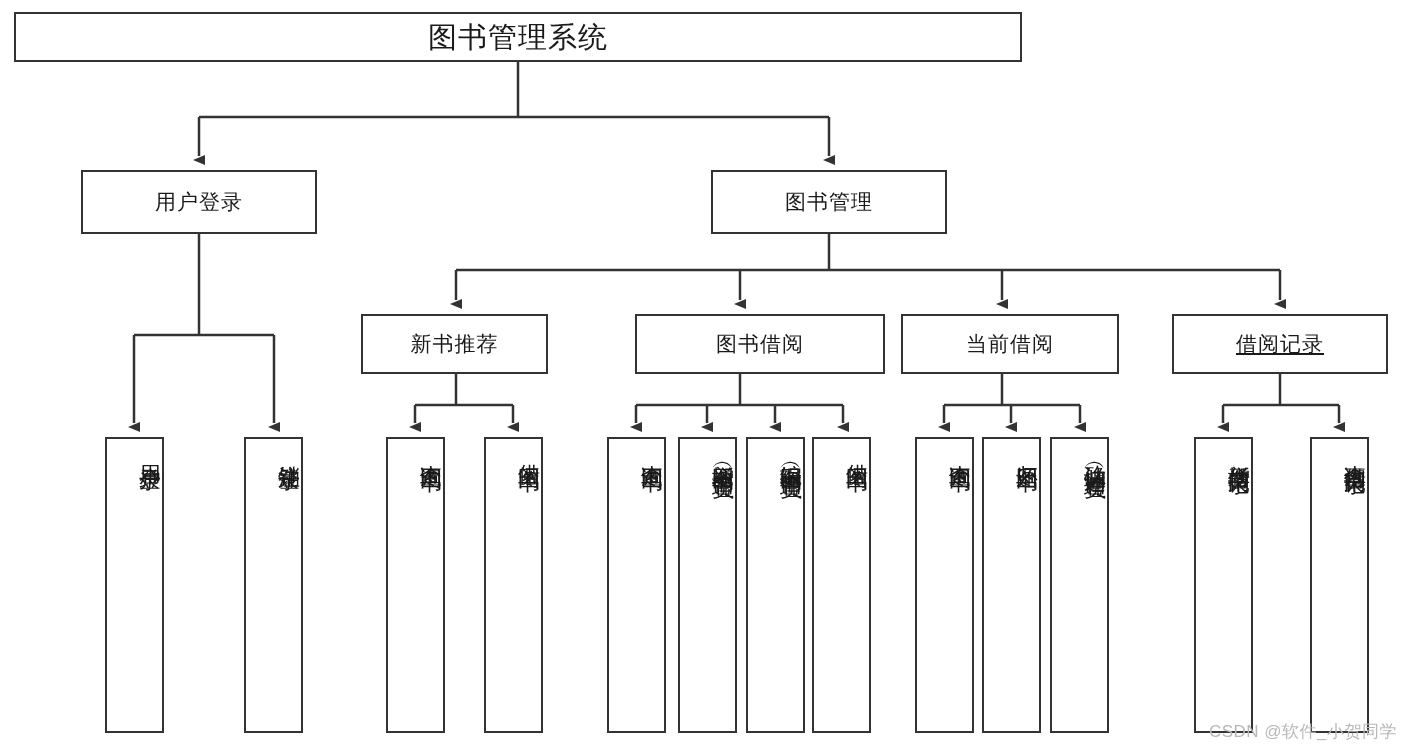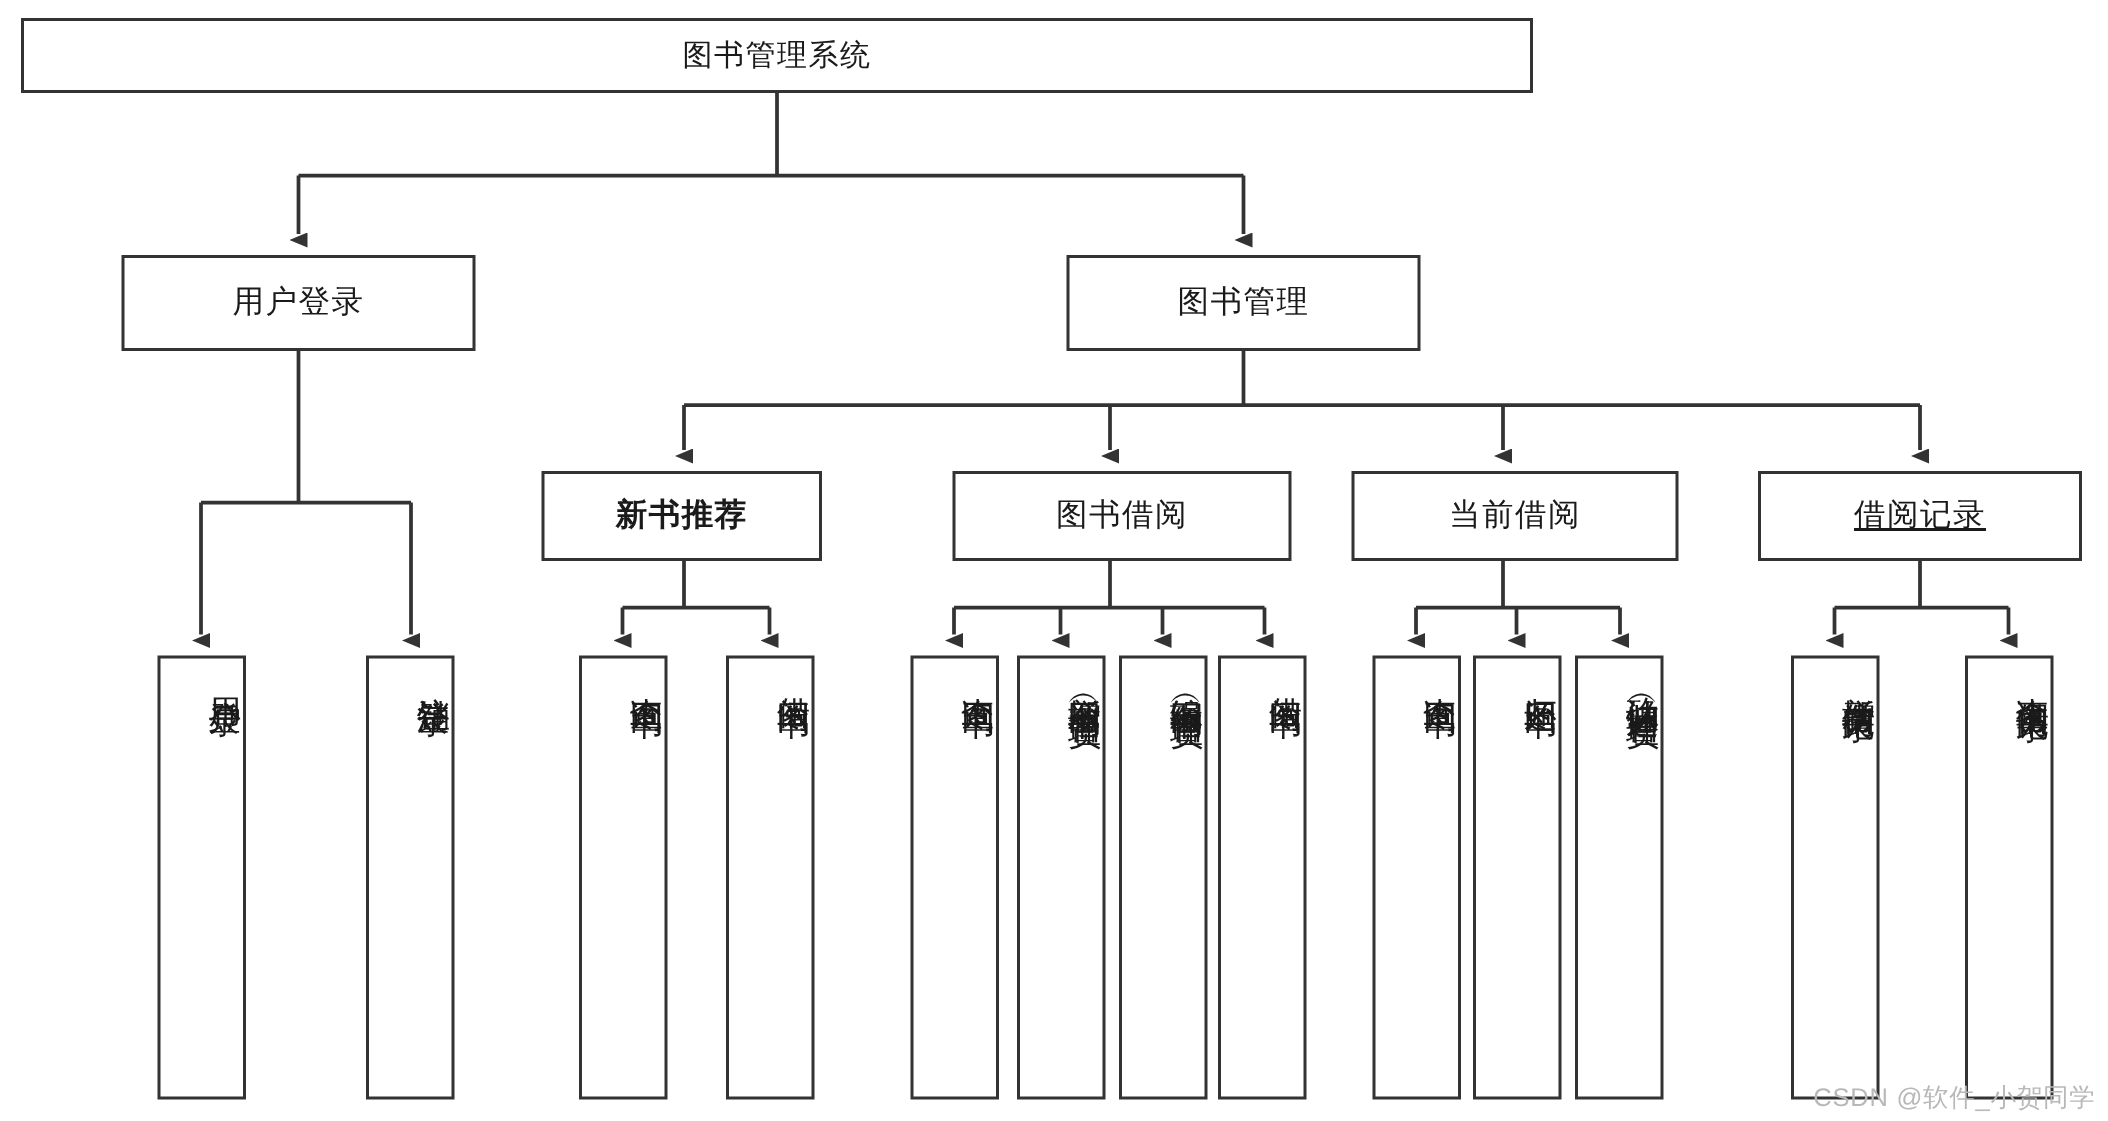--- a/index.html
+++ b/index.html
@@ -35,21 +35,21 @@
     justify-content: center;
     color: #1a1a1a;
   }
   .node.horiz {
     text-align: center;
     line-height: 1.2;
     font-size: 21px;
     letter-spacing: 1px;
   }
   .node.root {
-    font-size: 20px;
+    font-size: 29px;
   }
   .node.vert {
     writing-mode: vertical-rl;
     text-orientation: upright;
     align-items: flex-start;
     justify-content: flex-start;
     padding-top: 8px;
     font-size: 22px;
     line-height: 1.05;
     letter-spacing: 2px;
@@ -131,25 +131,25 @@
   </div>
 
   <div class="node horiz" style="left:81px; top:170px; width:236px; height:64px;">
     <span>用户登录</span>
   </div>
 
   <div class="node horiz" style="left:711px; top:170px; width:236px; height:64px;">
     <span>图书管理</span>
   </div>
 
-  <div class="node horiz" style="left:361px; top:314px; width:187px; height:60px;font-weight:bold;">
+  <div class="node horiz" style="left:361px; top:314px; width:187px; height:60px;">
     <span>新书推荐</span>
   </div>
 
-  <div class="node horiz" style="left:635px; top:314px; width:226px; height:60px;">
+  <div class="node horiz" style="left:635px; top:314px; width:250px; height:60px;">
     <span>图书借阅</span>
   </div>
 
   <div class="node horiz" style="left:901px; top:314px; width:218px; height:60px;justify-content:center;">
     <span>当前借阅</span>
   </div>
 
   <div class="node horiz" style="left:1172px; top:314px; width:216px; height:60px;text-decoration:underline;">
     <span>借阅记录</span>
   </div>

